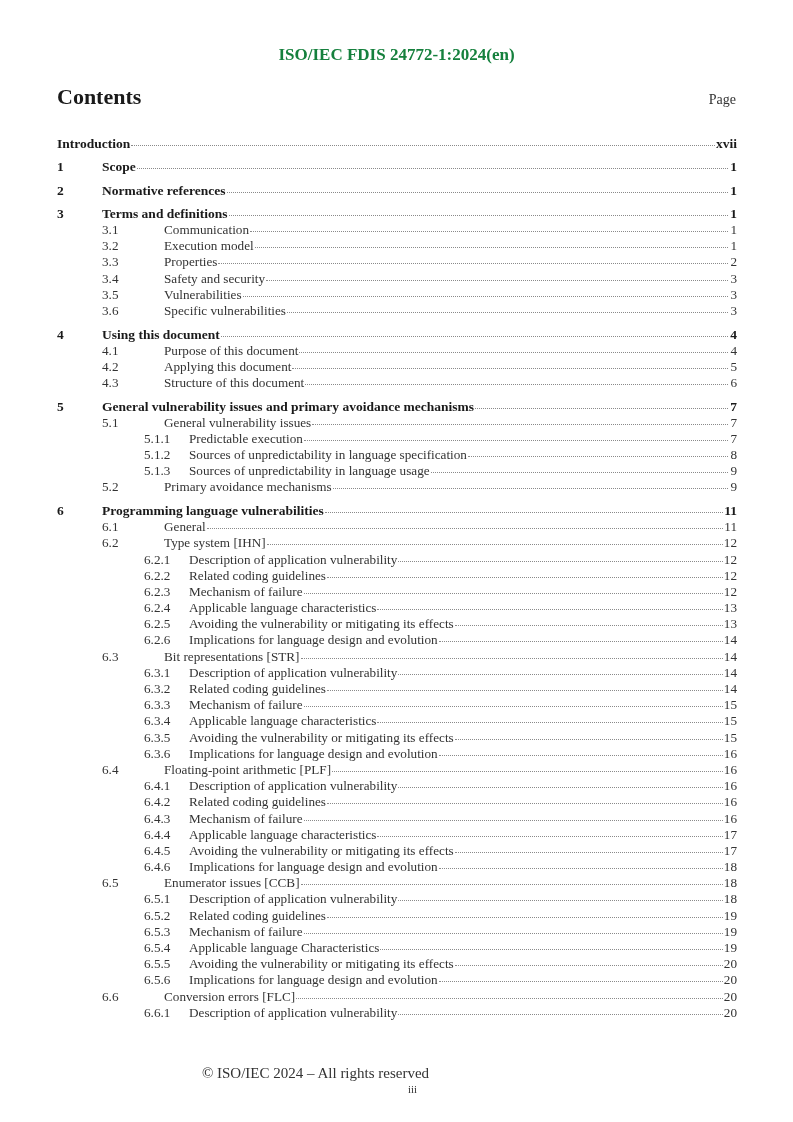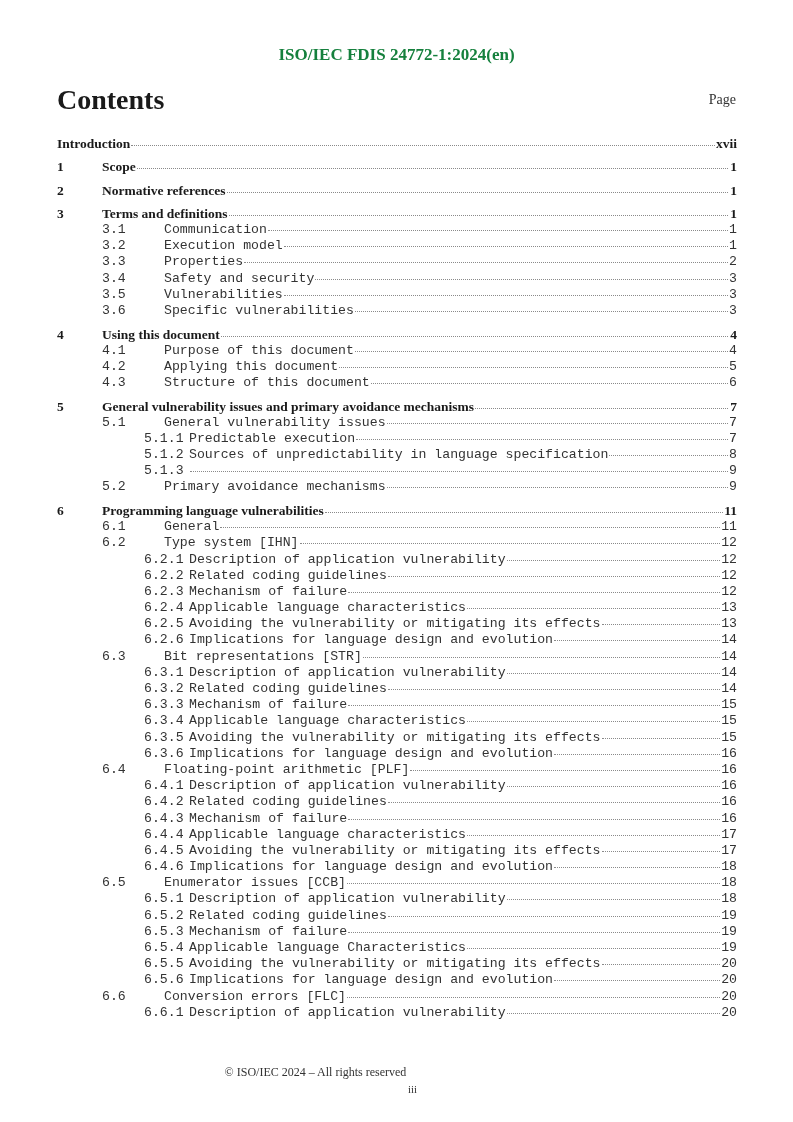--- a/index.html
+++ b/index.html
@@ -2,40 +2,40 @@
 <html><head>
 <meta charset="utf-8">
 <style>
   html, body { margin: 0; padding: 0; background: #ffffff; }
   body { width: 793px; height: 1122px; position: relative; overflow: hidden;
          font-family: "DejaVu Serif", "Liberation Serif", serif; color: #222; }
   .doc-header { position: absolute; top: 45px; left: 0; width: 793px; text-align: center;
                 font-family: "Liberation Serif", serif; font-weight: bold; font-size: 17px;
                 color: #15803d; letter-spacing: 0px; }
   .contents-title { position: absolute; top: 84px; left: 57px;
-                    font-family: "Liberation Serif", serif; font-weight: bold; font-size: 28px; color: #1a1a1a; }
+                    font-family: "Liberation Serif", serif; font-weight: bold; font-size: 22px; color: #1a1a1a; }
   .page-label { position: absolute; top: 92px; right: 57px;
                 font-family: "Liberation Serif", serif; font-size: 14px; color: #333; }
   .toc { position: absolute; top: 128px; left: 57px; width: 680px; }
   .row { position: relative; display: flex; align-items: baseline; white-space: nowrap; }
   .row.lvl0 { font-family: "Liberation Serif", serif; font-weight: bold; font-size: 13.5px;
               color: #1a1a1a; height: 16px; line-height: 16px; margin-top: 7.5px; }
   .row.lvl0.first { margin-top: 0; }
-  .row.lvl1, .row.lvl2 { font-family: Liberation Mono, monospace; font-size: 13.2px; color: #333;
+  .row.lvl1, .row.lvl2 { font-family: Liberation Serif, serif; font-size: 13.2px; color: #333;
               height: 16.2px; line-height: 16.2px; justify-content: space-between; }
   .num { display: inline-block; flex: none; }
   .lvl0 .num { width: 45px; }
   .lvl0.nonum .num { width: 0; }
   .lvl1 .num { width: 62px; margin-left: 45px; }
   .lvl2 .num { width: 45px; margin-left: 87px; }
   .title { flex: none; }
   .leader { flex: 1 1 auto; border-bottom: 1px dotted #8a8a8a; margin: 0 1px; position: relative; top: -2px; height: 0; }
   .pg { flex: none; text-align: right; min-width: 8px; }
   .footer { position: absolute; top: 1065px; left: 0; width: 631px; text-align: center;
-            font-family: "Liberation Serif", serif; font-size: 12px; color: #333; }
+            font-family: "Liberation Serif", serif; font-size: 15px; color: #333; }
   .footer-page { position: absolute; top: 1083px; left: 0; width: 793px; text-align: center;
                  font-family: "Liberation Serif", serif; font-size: 11px; color: #333; padding-left: 16px; }
 </style>
 </head>
 <body>
 
 <div class="doc-header">ISO/IEC FDIS 24772-1:2024(en)</div>
 <div class="contents-title">Contents</div>
 <div class="page-label">Page</div>
 
@@ -143,20 +143,21 @@
       <span class="pg">7</span>
     </div>
     <div class="row lvl2">
       <span class="num">5.1.2</span>
       <span class="title">Sources of unpredictability in language specification</span>
       <span class="leader"></span>
       <span class="pg">8</span>
     </div>
     <div class="row lvl2">
       <span class="num">5.1.3</span>
+      <span class="title">Sources of unpredictability in language usage</span>
       <span class="leader"></span>
       <span class="pg">9</span>
     </div>
     <div class="row lvl1">
       <span class="num">5.2</span>
       <span class="title">Primary avoidance mechanisms</span>
       <span class="leader"></span>
       <span class="pg">9</span>
     </div>
     <div class="row lvl0">

